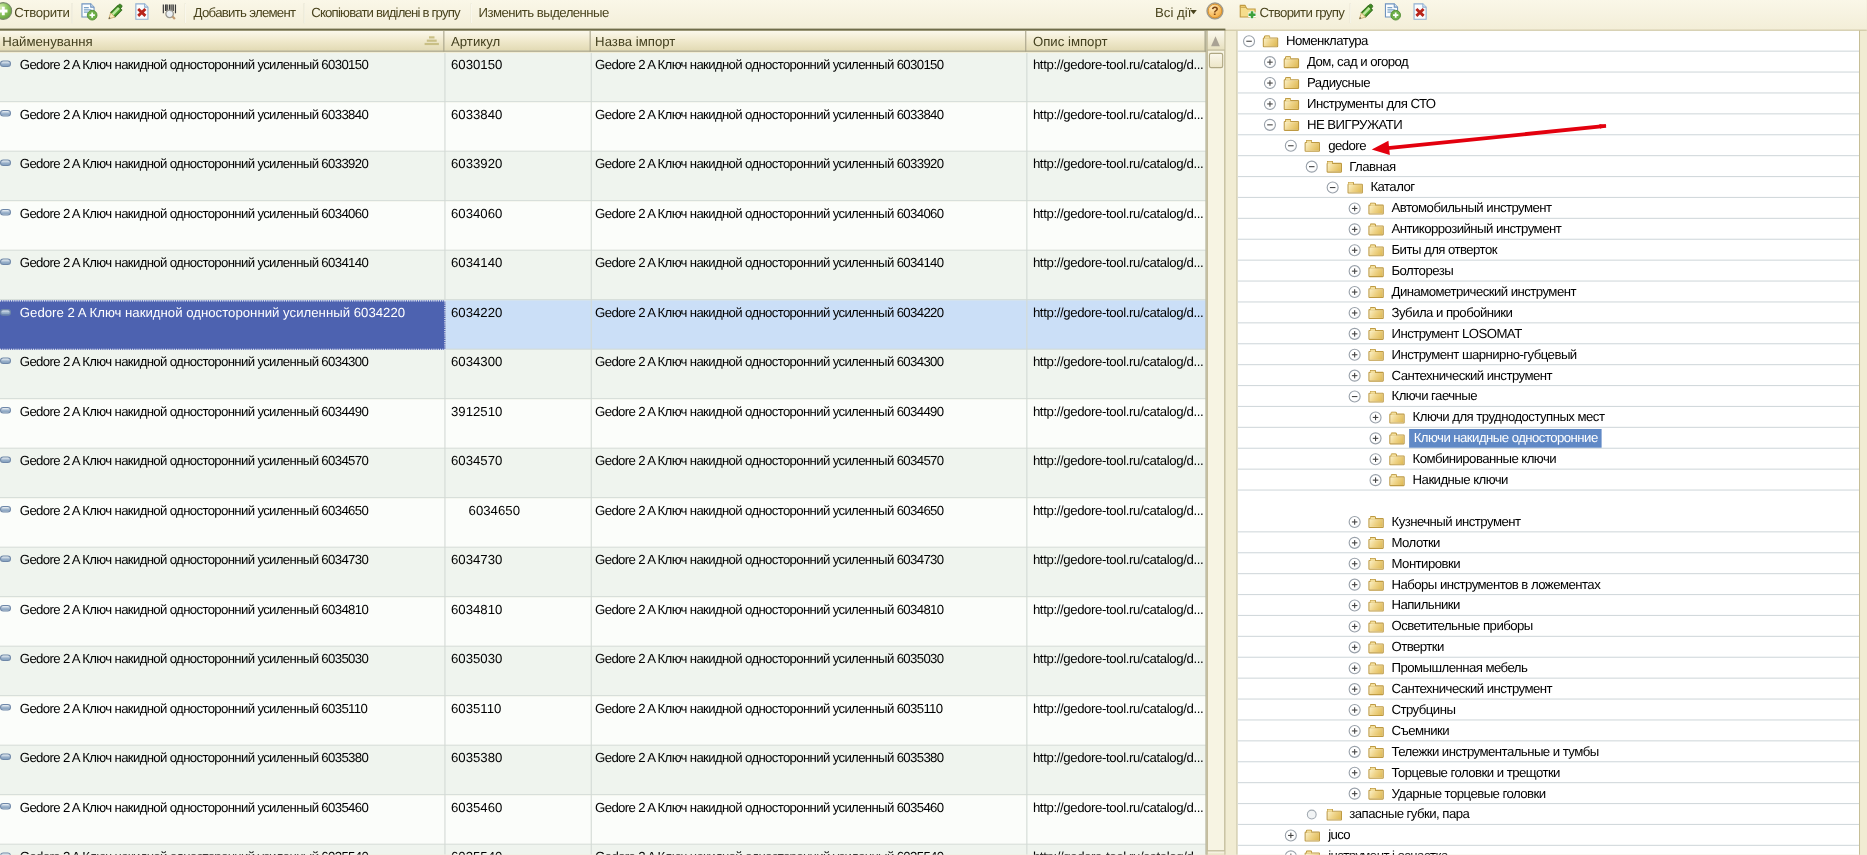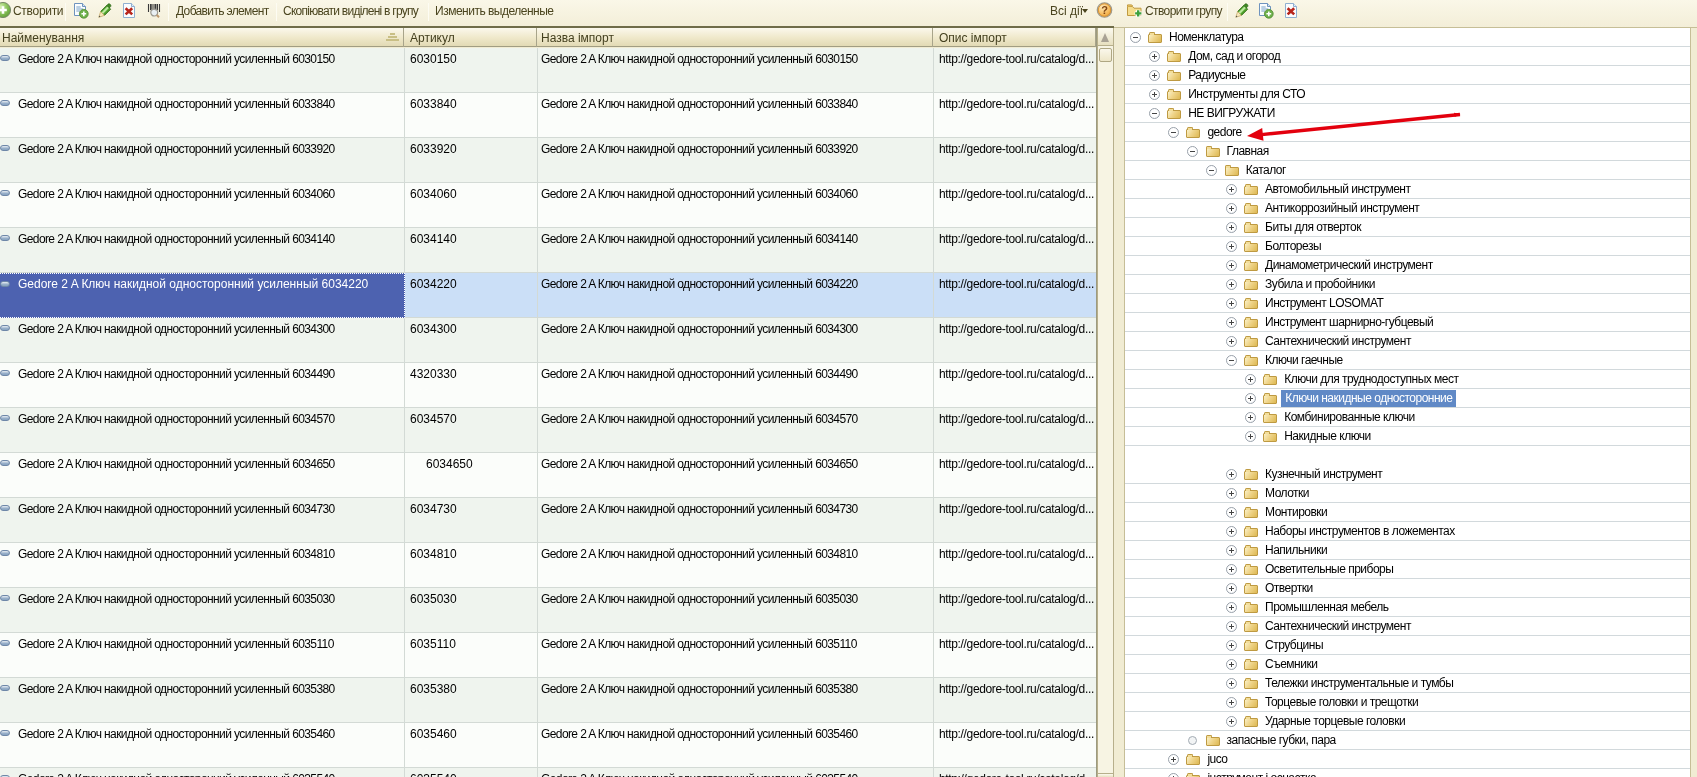--- a/index.html
+++ b/index.html
@@ -196,21 +196,21 @@
       </div>
 </div>
 <div class="r rA" style="top:270px">
 <span class="ct" style="left:410px">6034300</span>
 <span class="ct" style="left:541px;letter-spacing:-0.6px">Gedore 2 A Ключ накидной односторонний усиленный 6034300</span>
 <span class="ct" style="left:939px;width:155px;overflow:hidden;letter-spacing:-0.35px">http://gedore-tool.ru/catalog/d...</span>
 <div class="ic"></div>
 <span class="ct" style="left:18px;letter-spacing:-0.6px">Gedore 2 A Ключ накидной односторонний усиленный 6034300</span>
 </div>
 <div class="r rB" style="top:315px">
-<span class="ct" style="left:410px">4320330</span>
+<span class="ct" style="left:410px">3912510</span>
 <span class="ct" style="left:541px;letter-spacing:-0.6px">Gedore 2 A Ключ накидной односторонний усиленный 6034490</span>
 <span class="ct" style="left:939px;width:155px;overflow:hidden;letter-spacing:-0.35px">http://gedore-tool.ru/catalog/d...</span>
 <div class="ic"></div>
 <span class="ct" style="left:18px;letter-spacing:-0.6px">Gedore 2 A Ключ накидной односторонний усиленный 6034490</span>
 </div>
 <div class="r rA" style="top:360px">
 <span class="ct" style="left:410px">6034570</span>
 <span class="ct" style="left:541px;letter-spacing:-0.6px">Gedore 2 A Ключ накидной односторонний усиленный 6034570</span>
 <span class="ct" style="left:939px;width:155px;overflow:hidden;letter-spacing:-0.35px">http://gedore-tool.ru/catalog/d...</span>
 <div class="ic"></div>

